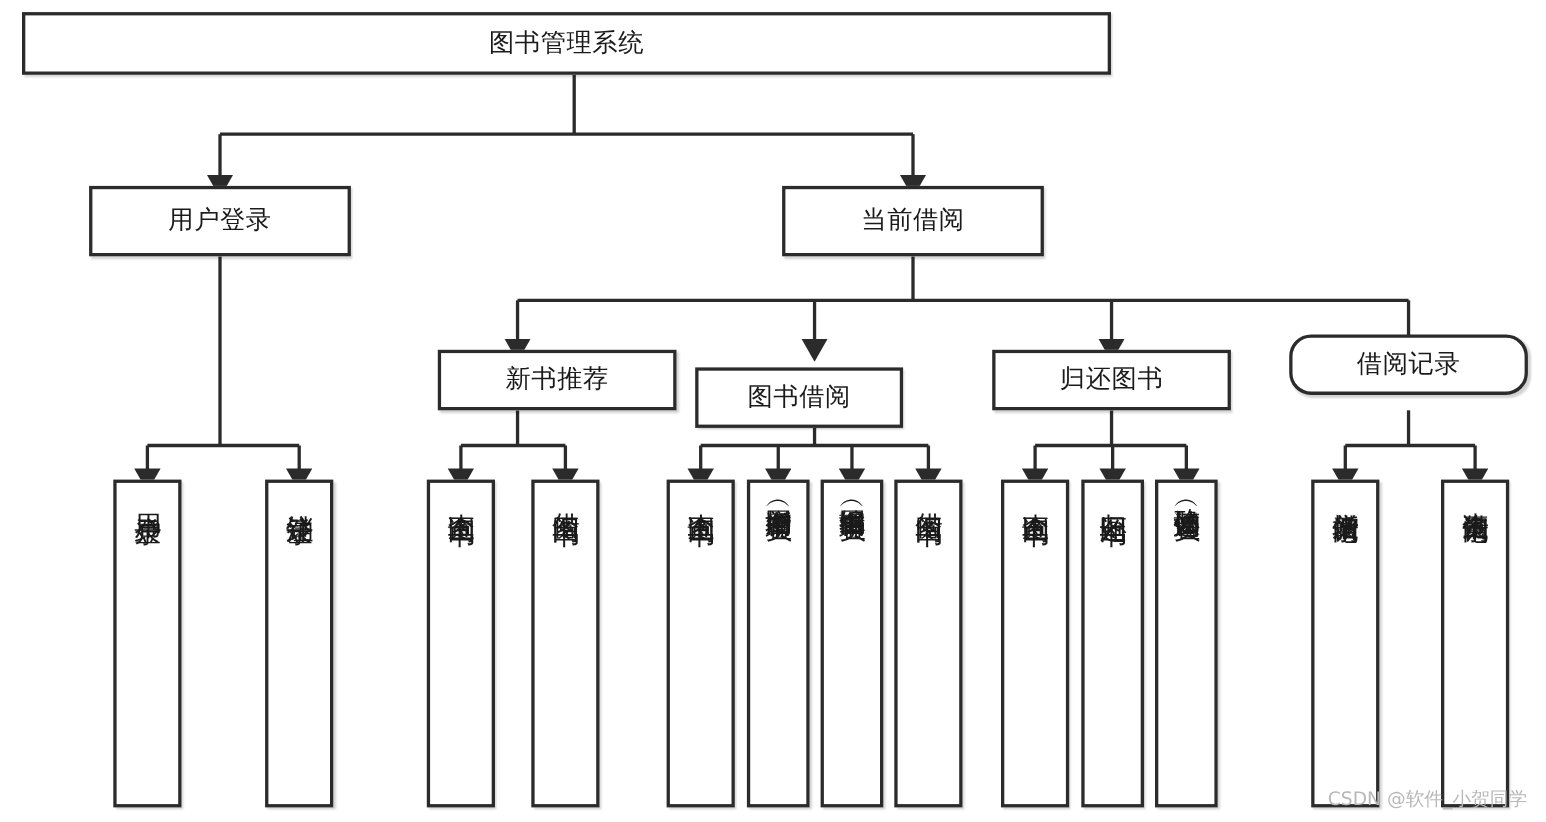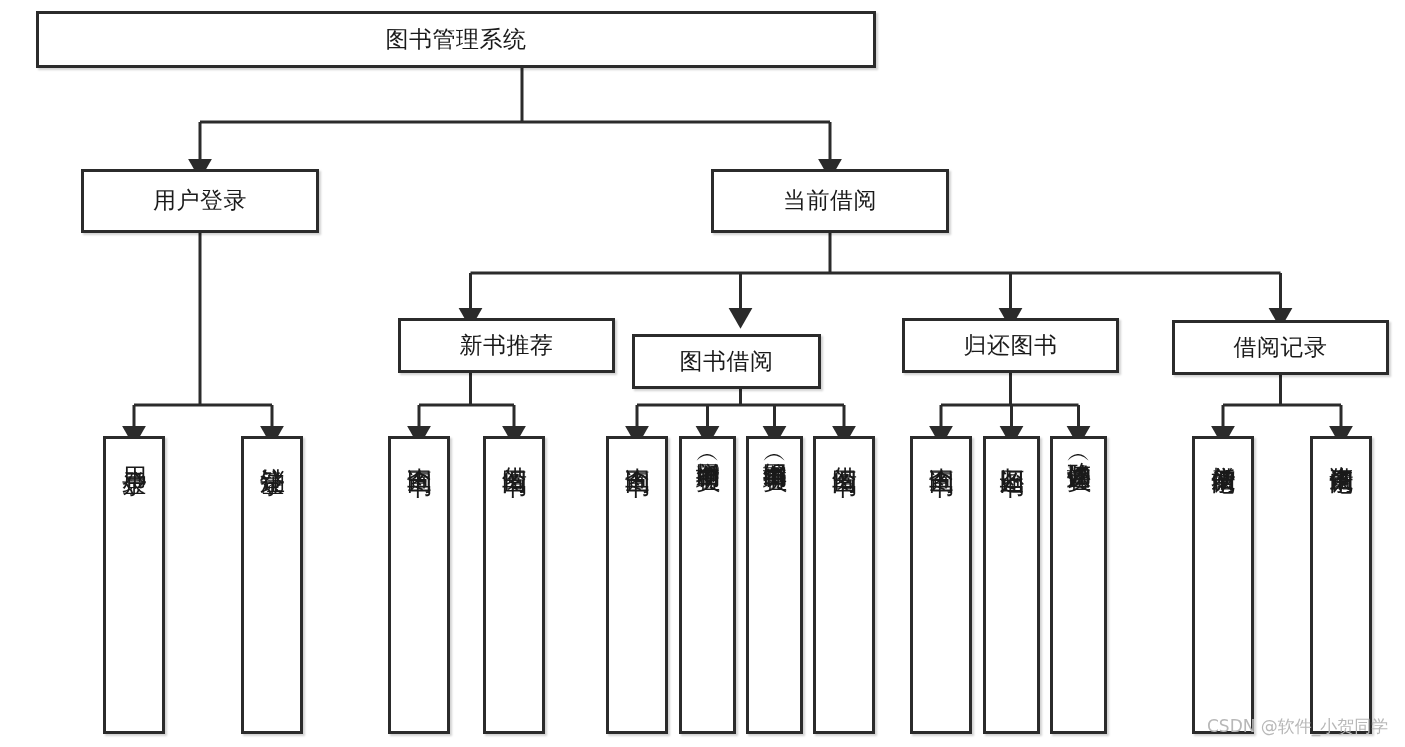--- a/index.html
+++ b/index.html
@@ -112,39 +112,39 @@
         <path d="M1011.5,405 L1011.5,433" marker-end="url(#arrow)"></path>
         <path d="M1078.5,405 L1078.5,433" marker-end="url(#arrow)"></path>
         <path d="M1280.5,373 L1280.5,405"></path>
         <path d="M1223,405 L1341,405"></path>
         <path d="M1223,405 L1223,433" marker-end="url(#arrow)"></path>
         <path d="M1341,405 L1341,433" marker-end="url(#arrow)"></path>
       </g>
   </svg>
 
   <div id="nodes-layer">
-      <div class="node horiz" style="left: 36px; top: 11px; width: 840px; height: 57px;">
+      <div class="node horiz" style="left: 20px; top: 11px; width: 990px; height: 57px;">
         <span class="label">图书管理系统</span>
       </div>
       <div class="node horiz" style="left: 81px; top: 169px; width: 238px; height: 64px;">
         <span class="label">用户登录</span>
       </div>
       <div class="node horiz" style="left: 711px; top: 169px; width: 238px; height: 64px;">
         <span class="label">当前借阅</span>
       </div>
       <div class="node horiz" style="left: 362px; top: 318px; width: 217px; height: 55px; margin-left: 36px;">
         <span class="label">新书推荐</span>
       </div>
       <div class="node horiz" style="left: 632px; top: 334px; width: 189px; height: 55px;">
         <span class="label">图书借阅</span>
       </div>
       <div class="node horiz" style="left: 902px; top: 318px; width: 217px; height: 55px;">
         <span class="label">归还图书</span>
       </div>
-      <div class="node horiz" style="left: 1172px; top: 320px; width: 217px; height: 55px;">
+      <div class="node horiz" style="left: 1172px; top: 304px; width: 217px; height: 55px; border-radius: 20px;">
         <span class="label">借阅记录</span>
       </div>
       <div class="node vert" style="left: 103px; top: 436px; width: 62px; height: 298px;">
         <span class="label">用户登录</span>
       </div>
       <div class="node vert" style="left: 241px; top: 436px; width: 62px; height: 298px;">
         <span class="label">注销登录</span>
       </div>
       <div class="node vert" style="left: 388px; top: 436px; width: 62px; height: 298px;">
         <span class="label">查询图书</span>

